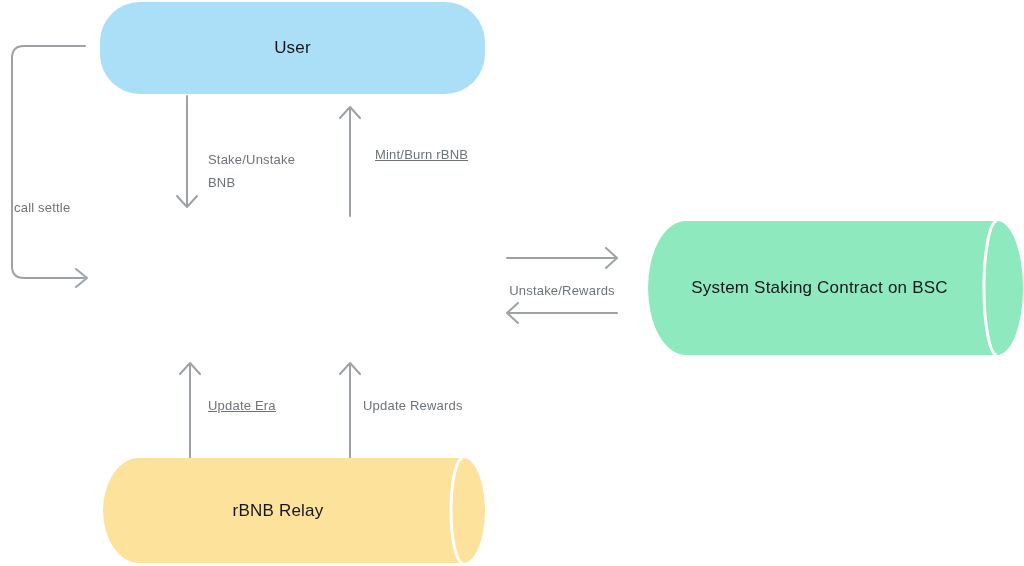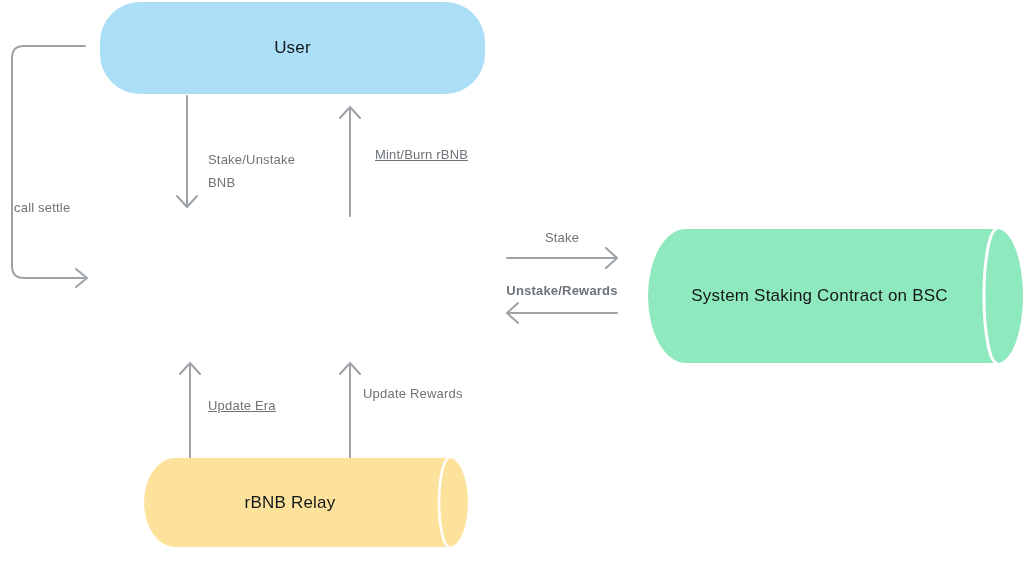--- a/index.html
+++ b/index.html
@@ -33,37 +33,37 @@
     display: flex;
     align-items: center;
     justify-content: center;
     font-size: 17px;
     letter-spacing: 0.2px;
     color: #15181b;
   }
   .cap-pad { padding-right: 32px; }
   .node-user      { left: 100px; top: 2px;   width: 385px; height: 92px; }
   .node-staking   { left: 103px; top: 217px; width: 382px; height: 131px; }
-  .node-system    { left: 648px; top: 228px; width: 375px; height: 136px; }
-  .node-relay     { left: 115px; top: 458px; width: 382px; height: 89px; }
+  .node-system    { left: 648px; top: 220px; width: 375px; height: 136px; }
+  .node-relay     { left: 103px; top: 458px; width: 382px; height: 105px; }
   .edge-label {
     position: absolute;
     font-size: 13px;
     color: #6d7378;
     letter-spacing: 0.2px;
     line-height: 23px;
     white-space: pre-line;
   }
   .lbl-call-settle     { left: 14px;  top: 156px; margin-top: 40px; }
   .lbl-stake-unstake   { left: 208px; top: 148px; }
   .lbl-mint-burn       { left: 375px; top: 143px; text-decoration: underline; }
   .lbl-stake           { left: 507px; top: 226px; width: 110px; text-align: center; }
-  .lbl-unstake-rewards { left: 503px; top: 279px; width: 118px; text-align: center; font-weight: bold; }
+  .lbl-unstake-rewards { left: 503px; top: 279px; width: 118px; text-align: center; }
   .lbl-update-era      { left: 208px; top: 394px; text-decoration: underline; }
-  .lbl-update-rewards  { left: 363px; top: 382px; }
+  .lbl-update-rewards  { left: 363px; top: 394px; }
 </style>
 </head>
 <body>
 
 <div class="canvas">
 
   <svg class="edges-layer" viewBox="0 0 1024 566" fill="none" stroke-width="2" stroke-linecap="round" stroke-linejoin="round">
 
     <g>
       <path fill="none" d="M 85 46 H 24 Q 12 46 12 58 V 266 Q 12 278 24 278 H 84" stroke="#9da2a7"></path>
@@ -122,18 +122,17 @@
       <path d="M 36 0 L 360 0 A 22 52.5 0 0 1 360 105 L 36 105 A 36 52.5 0 0 1 36 0 Z" fill="#fce29b"></path>
       <path fill="none" stroke-width="3" d="M 360 0 A 12 52.5 0 0 0 360 105" stroke="#ffffff"></path>
     </svg>
     <div class="node-label cap-pad">rBNB Relay</div>
   </div>
 
   <div class="edge-label lbl-call-settle">call settle</div>
   <div class="edge-label lbl-stake-unstake">Stake/Unstake
 BNB</div>
   <div class="edge-label lbl-mint-burn">Mint/Burn rBNB</div>
-  <div class="edge-label lbl-stake">Stake</div>
   <div class="edge-label lbl-unstake-rewards">Unstake/Rewards</div>
   <div class="edge-label lbl-update-era">Update Era</div>
   <div class="edge-label lbl-update-rewards">Update Rewards</div>
 
 </div>
 
 </body></html>

